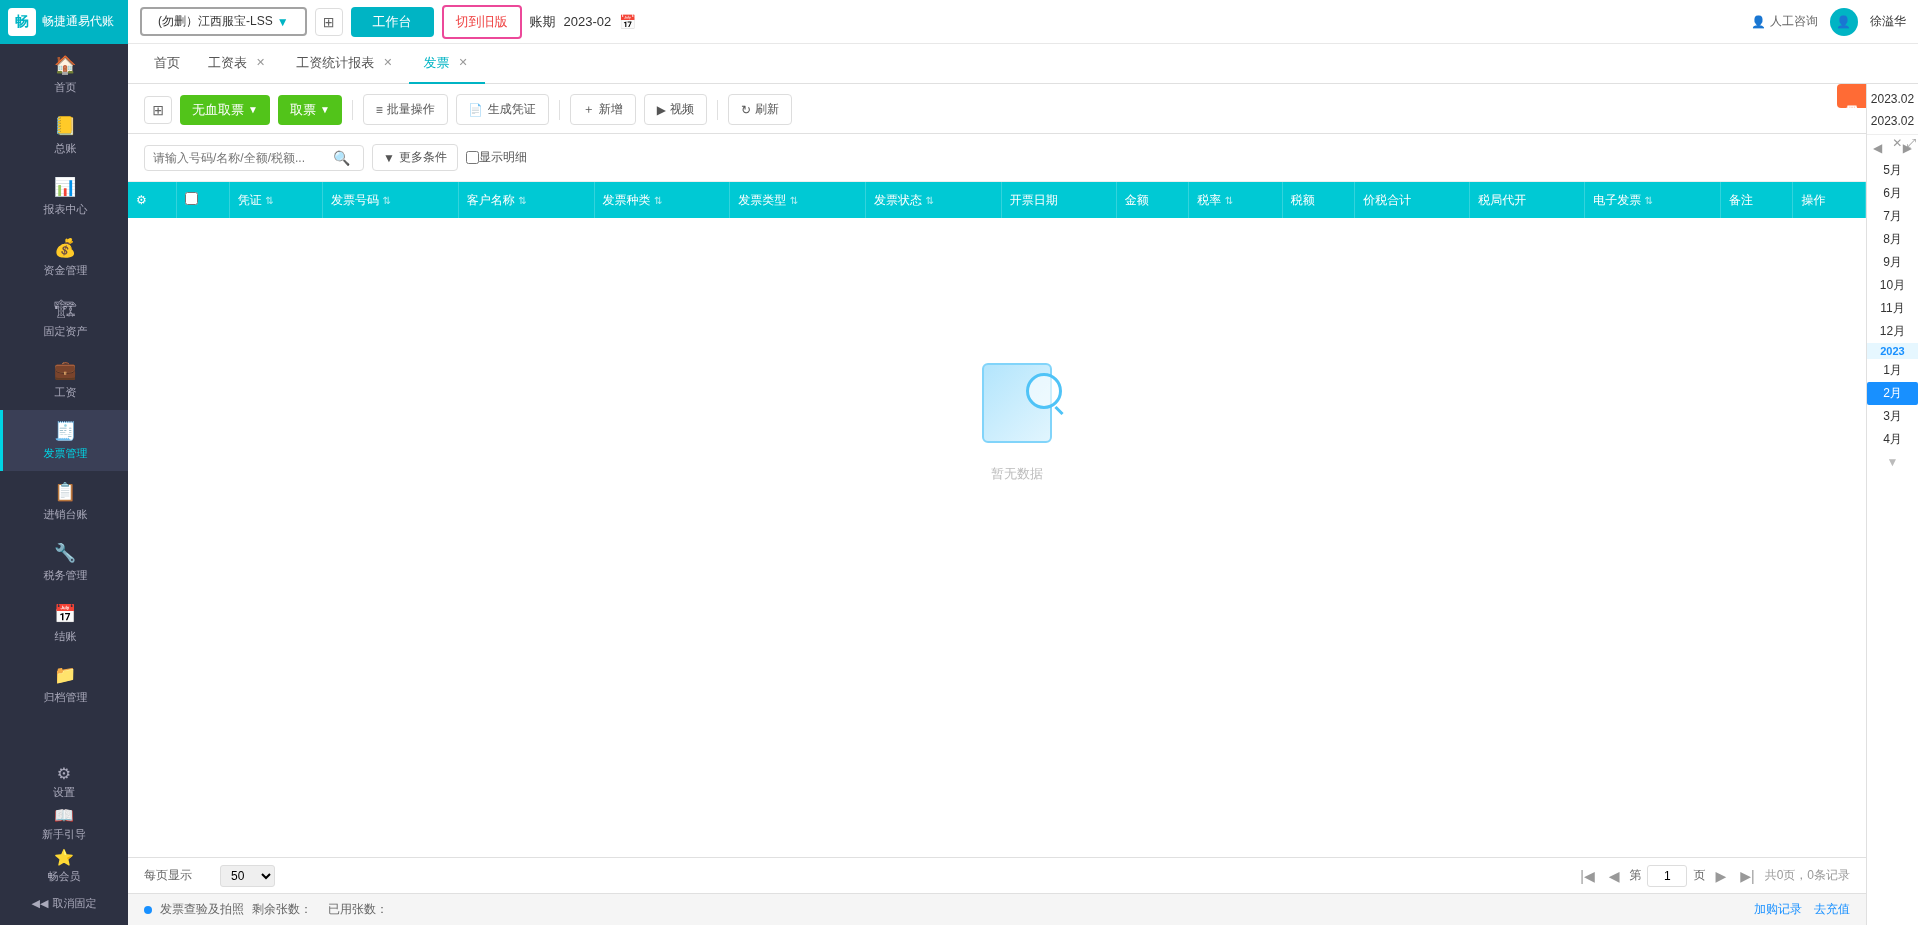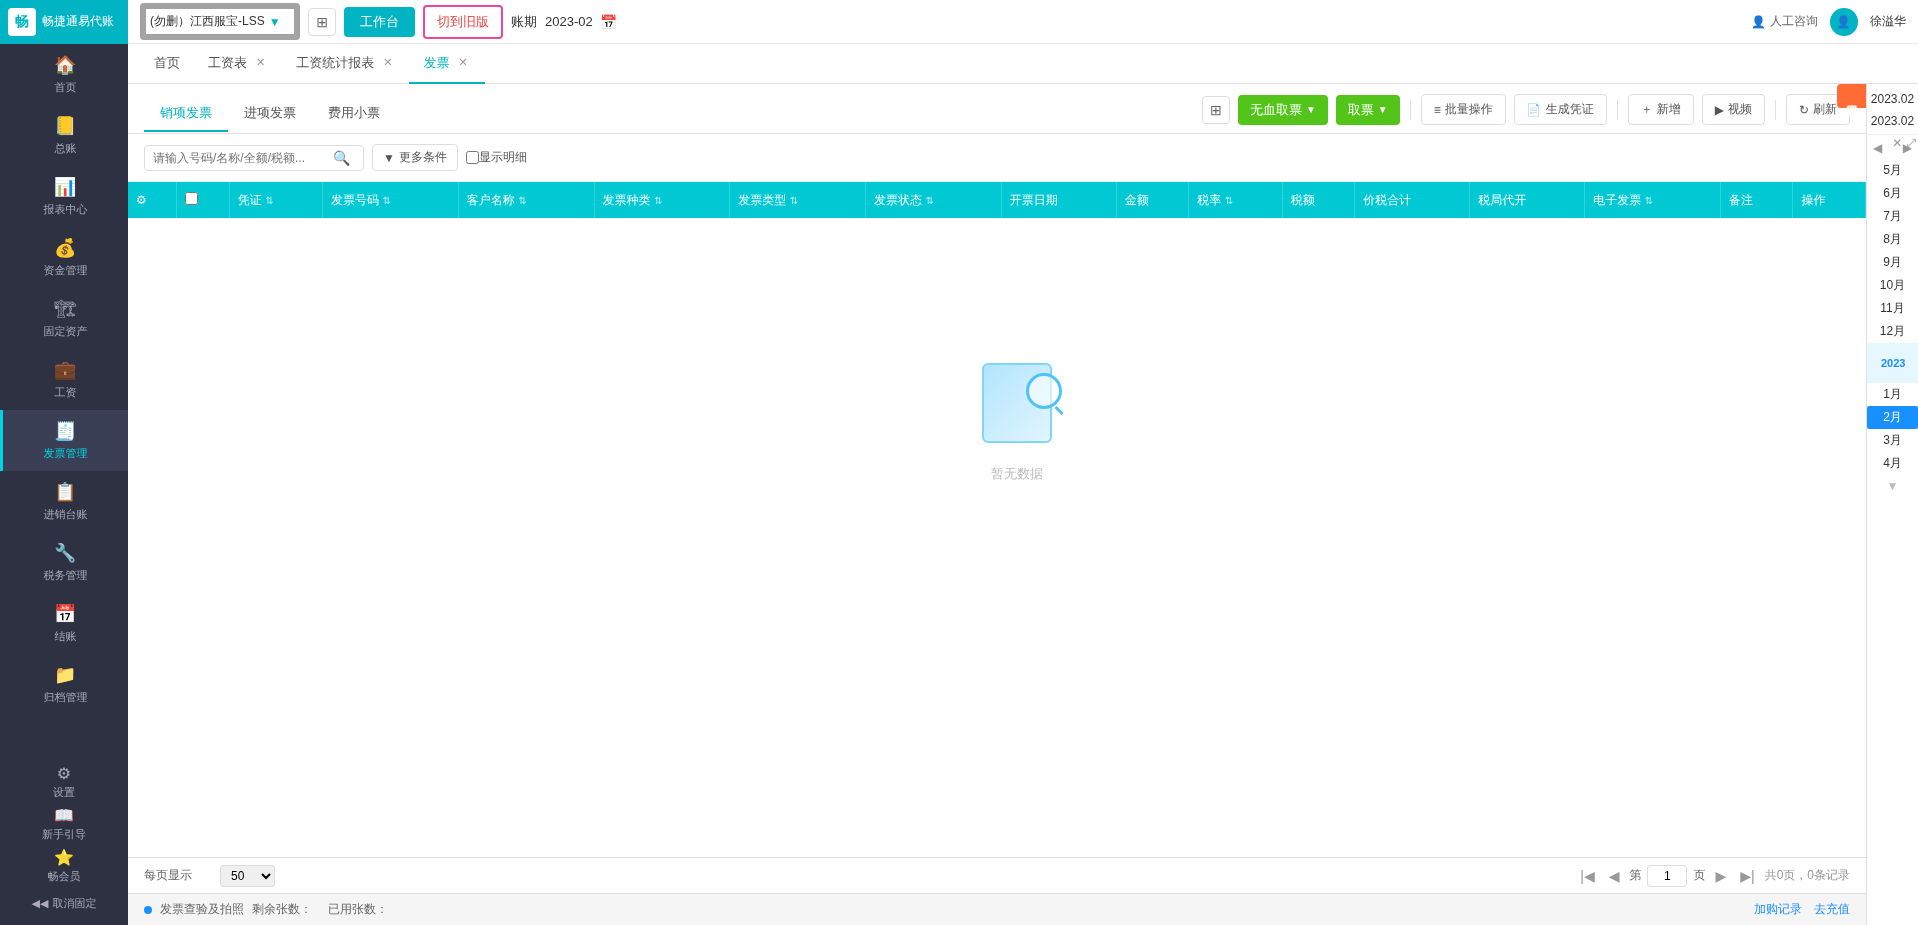--- a/index.html
+++ b/index.html
@@ -75,35 +75,35 @@
       background: #fff;
       display: flex;
       align-items: center;
       padding: 0 12px;
       gap: 8px;
       border-bottom: 1px solid #e8e8e8;
       flex-shrink: 0;
     }
     .company-selector {
       display: flex; align-items: center; gap: 4px;
-      border: 6px solid #a3a3a3; border-radius: 4px;
-      padding: 4px 4px; cursor: pointer; font-size: 12px; color: #333;
+      border: 2px solid #a3a3a3; border-radius: 4px;
+      padding: 4px 16px; cursor: pointer; font-size: 12px; color: #333;
       background: #fff; min-width: 160px;
     }
     .company-selector .arrow { color: #00b4c4; }
     .copy-btn {
       width: 28px; height: 28px;
       border: 1px solid #ddd; border-radius: 4px;
       display: flex; align-items: center; justify-content: center;
       cursor: pointer; font-size: 14px; color: #666;
     }
     .workspace-btn {
       background: #00b4c4; color: #fff;
       border: none; border-radius: 4px;
-      padding: 6px 16px; font-size: 13px; cursor: pointer;
+      padding: 6px 22px; font-size: 13px; cursor: pointer;
     }
     .switch-btn {
       background: #fff; color: #ef4444;
       border: 2px solid #ec4899; border-radius: 4px;
       padding: 6px 12px; font-size: 13px; cursor: pointer;
     }
     .period-label { font-size: 13px; color: #333; }
     .period-value { font-size: 13px; color: #333; }
     .calendar-icon { font-size: 14px; color: #999; cursor: pointer; }
     .topbar-right { margin-left: auto; display: flex; align-items: center; gap: 12px; }
@@ -496,31 +496,20 @@
     <div class="tab-item active">
       <span>发票</span>
       <span class="tab-close">✕</span>
     </div>
   </div>
 
   <div class="content-area">
     <div class="invoice-panel">
 
       <div class="subtab-bar">
-        <div class="subtab-left">
-          <div class="subtab-item active">
-            <span>销项发票</span>
-          </div>
-          <div class="subtab-item">
-            <span>进项发票</span>
-          </div>
-          <div class="subtab-item">
-            <span>费用小票</span>
-          </div>
-        </div>
         <div class="subtab-right">
           <div class="grid-icon-btn">
             <span>⊞</span>
           </div>
           <button class="no-select-btn">
             <span>无血取票</span>
             <span class="arrow">▼</span>
           </button>
           <button class="fetch-btn">
             <span>取票</span>
@@ -670,21 +659,21 @@
         </div>
       <div class="month-item">
           <span>10月</span>
         </div>
       <div class="month-item">
           <span>11月</span>
         </div>
       <div class="month-item">
           <span>12月</span>
         </div>
-      <div style="width:100%;background:#e6f7ff;text-align:center;padding:14px;font-size:11px;color:#1890ff;font-weight:bold;">2023</div>
+      <div style="width:100%;background:#e6f7ff;text-align:center;padding:2px;font-size:11px;color:#1890ff;font-weight:bold;">2023</div>
       <div class="month-item">
           <span>1月</span>
         </div>
       <div class="month-item active">
           <span>2月</span>
         </div>
       <div class="month-item">
           <span>3月</span>
         </div>
       <div class="month-item">

